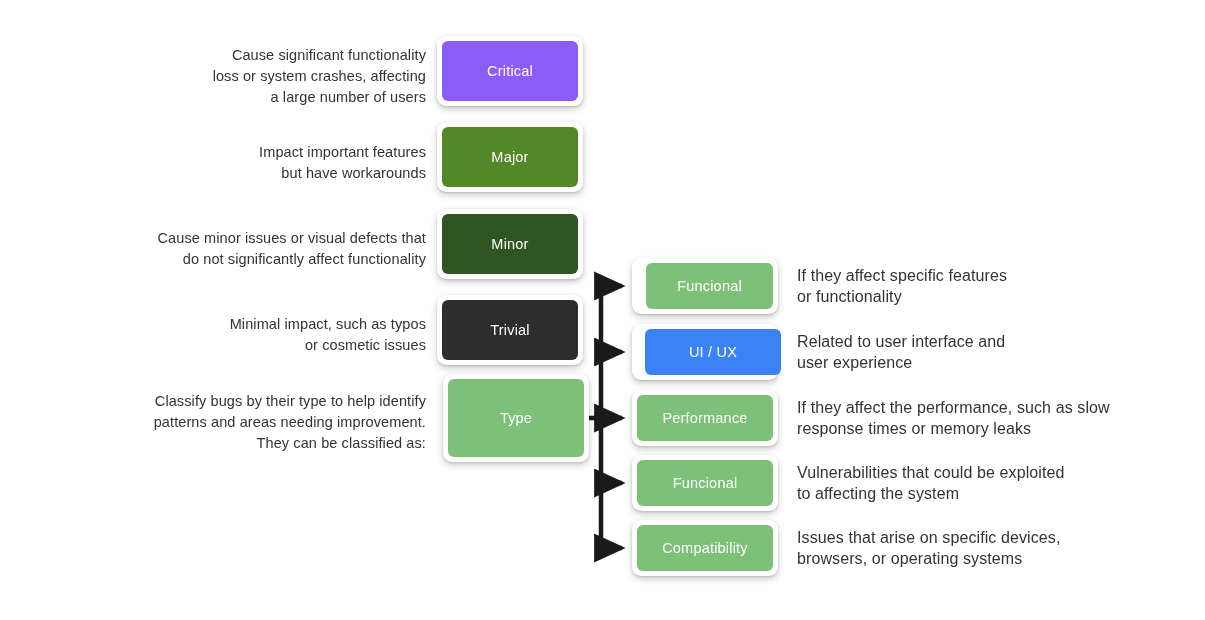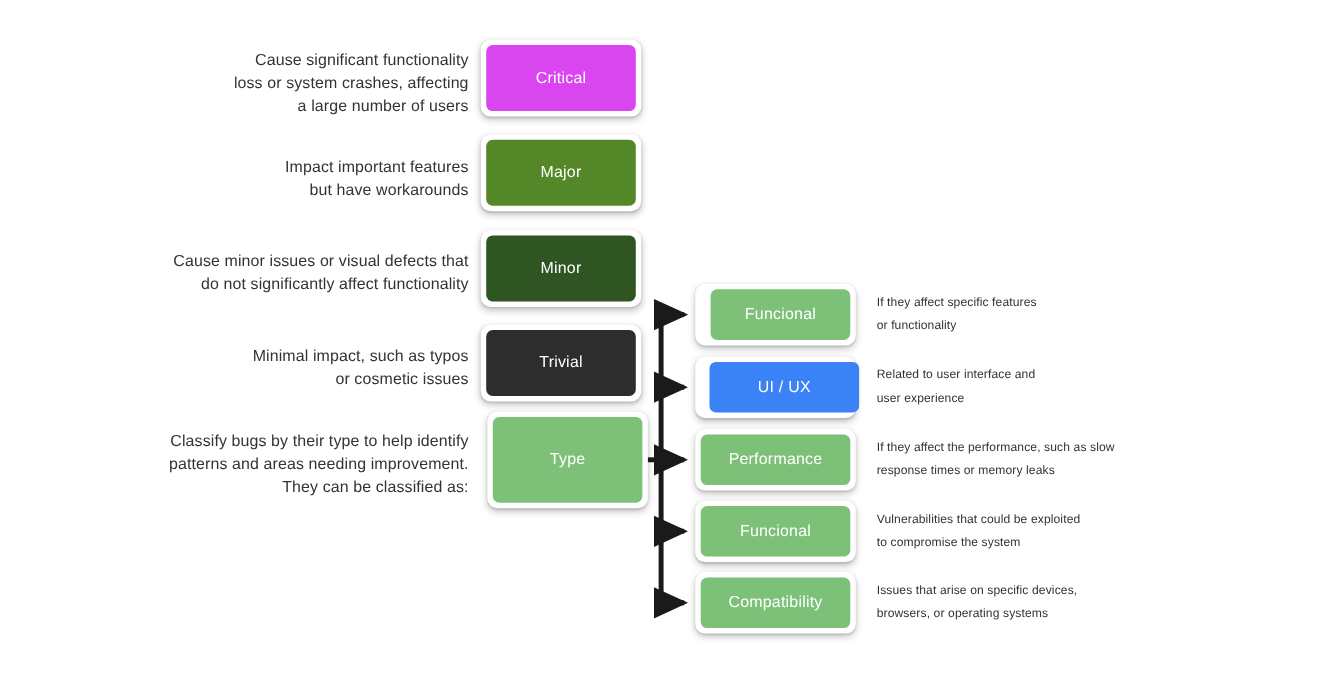--- a/index.html
+++ b/index.html
@@ -50,21 +50,21 @@
 
   .sev-node { width: 146px; height: 70px; }
   .type-node { width: 146px; height: 88px; }
   .cat-node  { width: 146px; height: 56px; }
 
   
   .cat-desc {
     position: absolute;
     text-align: left;
     color: #333333;
-    font-size: 11px;
+    font-size: 16px;
     line-height: 21px;
     letter-spacing: 0.1px;
     white-space: pre-line;
   }
 
   
   #connectors {
     position: absolute;
     left: 0; top: 0;
     width: 1205px; height: 620px;
@@ -105,21 +105,21 @@
 do not significantly affect functionality</div>
 
   <div class="sev-desc" style="right:779px; top:314px; width:330px;">Minimal impact, such as typos
 or cosmetic issues</div>
 
   <div class="sev-desc" style="right:779px; top:391px; width:420px;">Classify bugs by their type to help identify
 patterns and areas needing improvement.
 They can be classified as:</div>
 
   <div class="node sev-node" style="left:437px; top:36px;">
-    <div class="fill" style="background:#d946ef;">
+    <div class="fill" style="background:#8b5cf6;">
       <span>Critical</span>
     </div>
   </div>
 
   <div class="node sev-node" style="left:437px; top:122px;">
     <div class="fill" style="background:#548727;">
       <span>Major</span>
     </div>
   </div>
 
@@ -174,18 +174,18 @@
   <div class="cat-desc" style="left:797px; top:265px; width:380px;">If they affect specific features
 or functionality</div>
 
   <div class="cat-desc" style="left:797px; top:331px; width:380px;">Related to user interface and
 user experience</div>
 
   <div class="cat-desc" style="left:797px; top:397px; width:390px;">If they affect the performance, such as slow
 response times or memory leaks</div>
 
   <div class="cat-desc" style="left:797px; top:462px; width:380px;">Vulnerabilities that could be exploited
-to compromise the system</div>
+to affecting the system</div>
 
   <div class="cat-desc" style="left:797px; top:527px; width:380px;">Issues that arise on specific devices,
 browsers, or operating systems</div>
 
 </div>
 
 </body></html>

